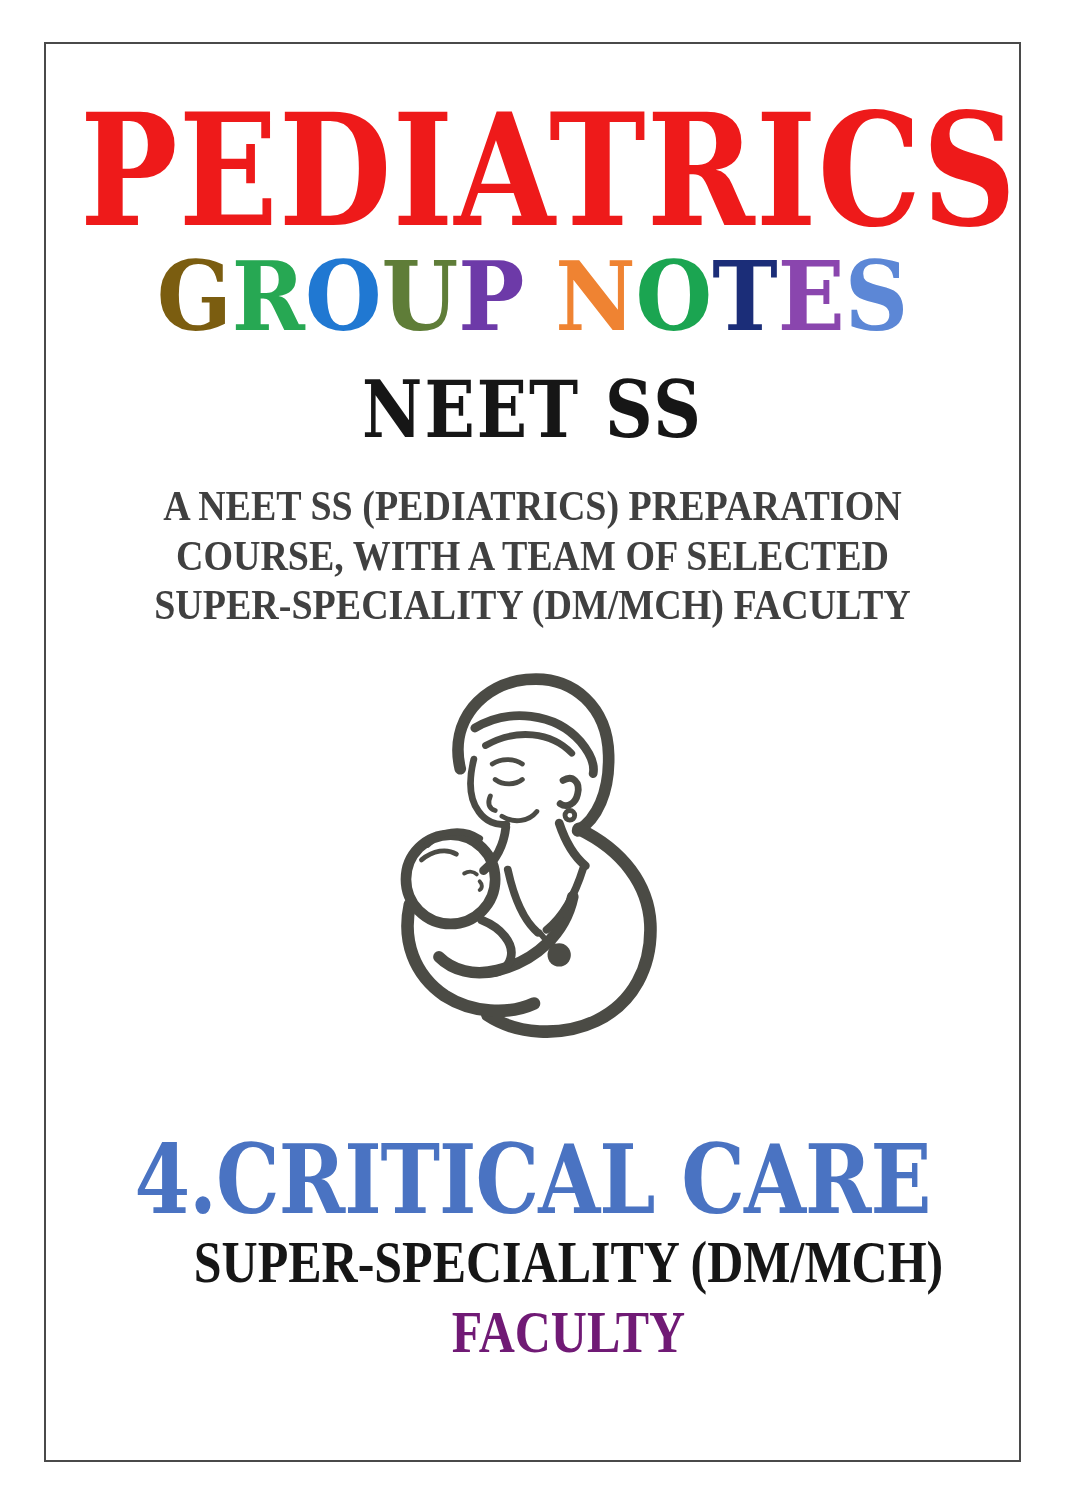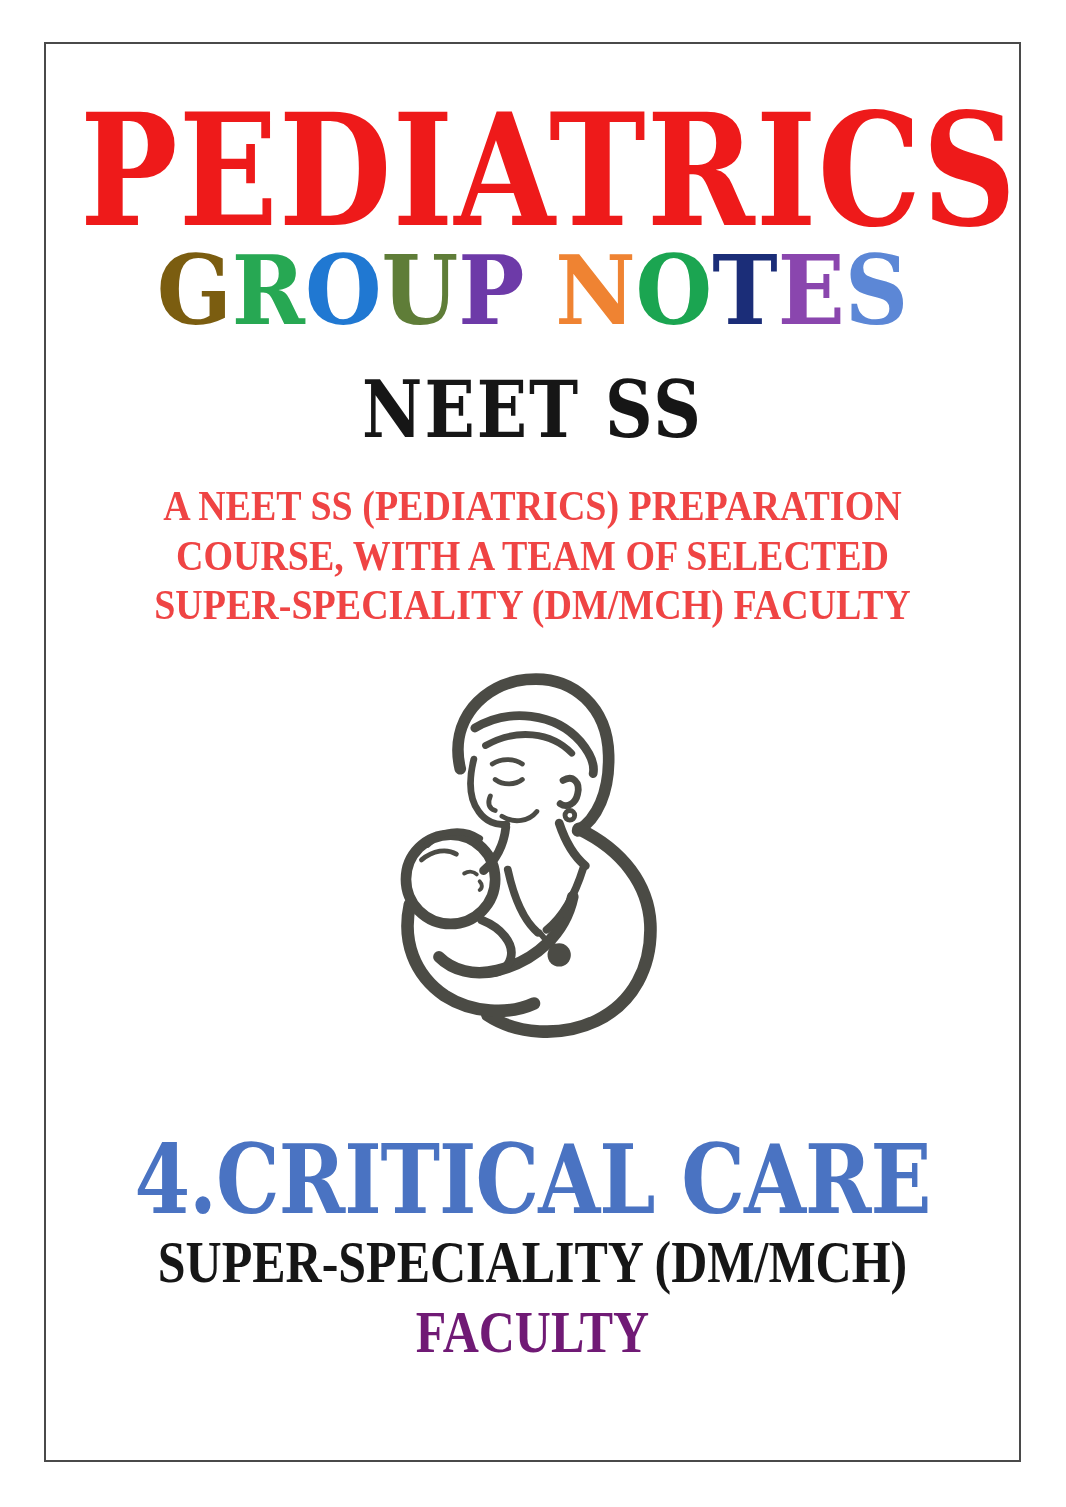--- a/index.html
+++ b/index.html
@@ -38,21 +38,21 @@
   .main-title {
     top: 95px;
     height: 150px;
     font-weight: bold;
     font-size: 130px;
     letter-spacing: 1px;
     padding-left: 16px;
   }
   .main-title .stretch { transform: scaleY(1.2); }
   .group-notes {
-    top: 243px;
+    top: 249px;
     height: 95px;
     font-weight: bold;
     font-size: 88px;
   }
   .group-notes .stretch { transform: scaleY(1.08); }
   .exam-title {
     top: 375px;
     height: 70px;
     font-weight: bold;
     font-size: 66px;
@@ -82,20 +82,21 @@
     height: 90px;
     font-weight: bold;
     font-size: 80px;
     letter-spacing: -1px;
   }
   .chapter-title .stretch { transform: scaleY(1.2); }
   .footer-line {
     font-family: "Liberation Serif", serif;
     font-weight: bold;
     font-size: 50px;
+    margin-left: 36px;
   }
   .footer-1 { top: 1222px; height: 80px; }
   .footer-2 { top: 1292px; height: 80px; }
   .footer-line .stretch { transform: scaleY(1.18); }
   .stretch { display: inline-block; transform-origin: center; }
 </style>
 </head>
 <body>
 
 <div class="page">
@@ -106,21 +107,21 @@
   </div>
 
   <div class="band group-notes">
     <span class="stretch"><span style="color: rgb(123, 93, 16);">G</span><span style="color: rgb(39, 168, 83);">R</span><span style="color: rgb(32, 120, 210);">O</span><span style="color: rgb(95, 125, 56);">U</span><span style="color: rgb(109, 58, 168);">P</span><span style="color: rgb(0, 0, 0);"> </span><span style="color: rgb(239, 131, 50);">N</span><span style="color: rgb(27, 165, 81);">O</span><span style="color: rgb(27, 45, 120);">T</span><span style="color: rgb(138, 70, 174);">E</span><span style="color: rgb(92, 135, 214);">S</span></span>
   </div>
 
   <div class="band exam-title" style="color: rgb(22, 22, 22);">
     <span class="stretch">NEET SS</span>
   </div>
 
-  <div class="band description" style="color: #ef4444;">
+  <div class="band description" style="color: #404040;">
     <span class="stretch">
       <span>A NEET SS (PEDIATRICS) PREPARATION</span><br>
       <span>COURSE, WITH A TEAM OF SELECTED</span><br>
       <span>SUPER-SPECIALITY (DM/MCH) FACULTY</span>
     </span>
   </div>
 
   <div class="logo-wrap" style="color: rgb(75, 75, 69);">
     <svg viewBox="0 0 330 400" width="320" height="400" fill="none" stroke="currentColor" stroke-linecap="round" stroke-linejoin="round">
       <g>

